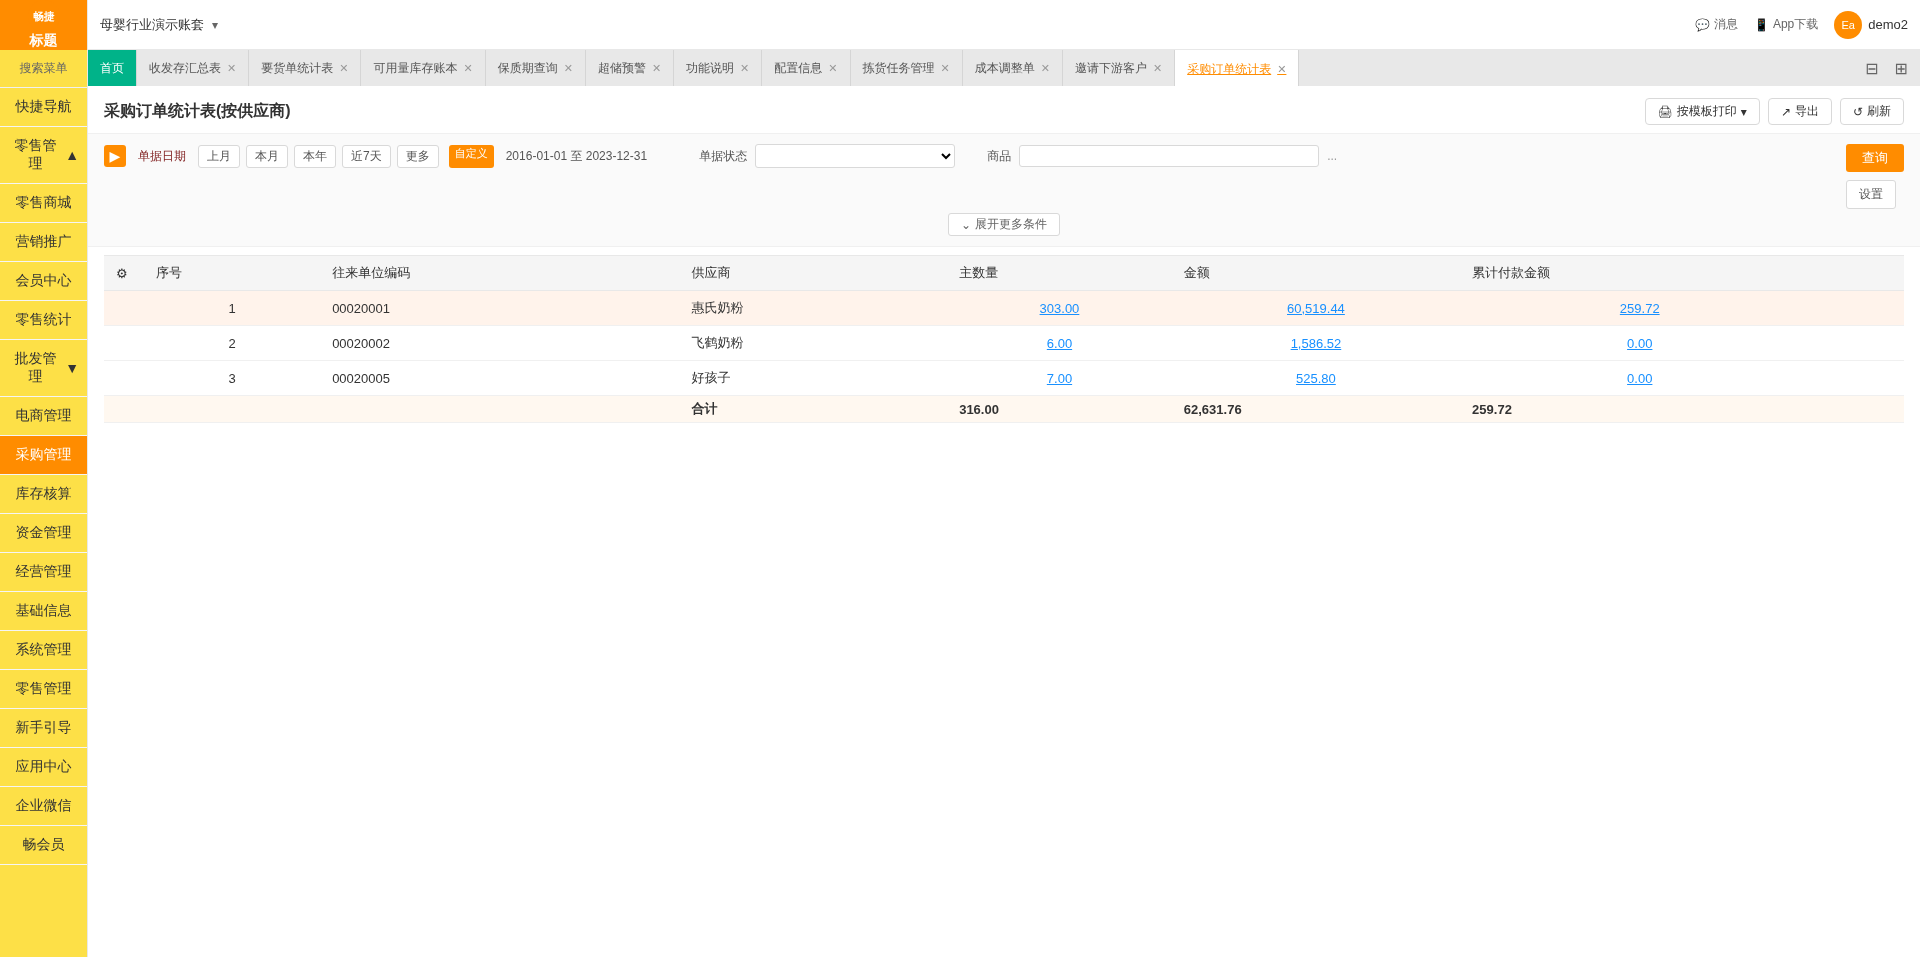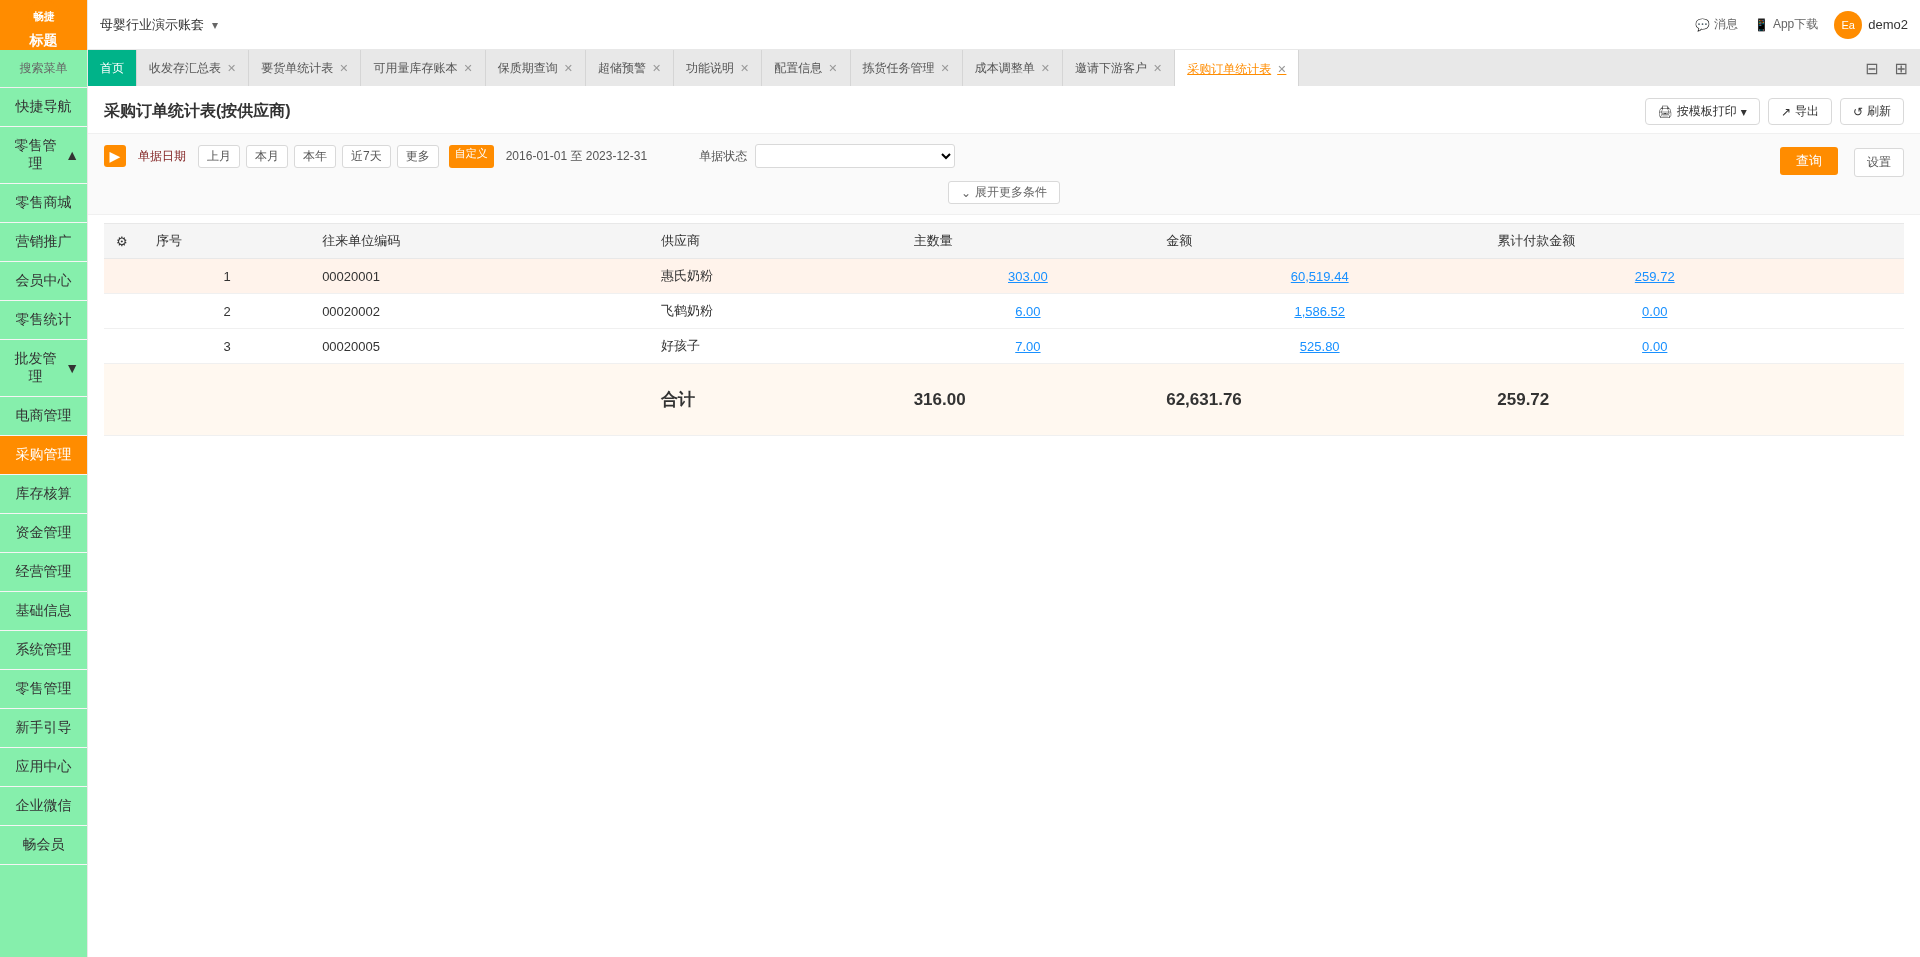--- a/index.html
+++ b/index.html
@@ -1,19 +1,19 @@
 <!DOCTYPE html>
 <html><head>
   <meta charset="utf-8">
   <style>
     * { box-sizing: border-box; margin: 0; padding: 0; }
     body { font-family: 'Microsoft YaHei', Arial, sans-serif; font-size: 13px; background: #f5f5f5; display: flex; height: 957px; overflow: hidden; }
 
     
-    .sidebar { width: 88px; background: #86efac; display: flex; flex-direction: column; border-right: 1px solid #e8e8e8; flex-shrink: 0; }
+    .sidebar { width: 88px; background: #fde047; display: flex; flex-direction: column; border-right: 1px solid #e8e8e8; flex-shrink: 0; }
     .sidebar-logo { height: 50px; background: #ff8c00; display: flex; align-items: center; justify-content: center; flex-direction: column; }
     .sidebar-logo .logo-text { color: #fff; font-size: 14px; font-weight: bold; }
     .sidebar-search { padding: 10px 8px; border-bottom: 1px solid #f0f0f0; }
     .sidebar-search .search-label { font-size: 12px; color: #666; text-align: center; display: block; }
     .sidebar-nav-item { padding: 10px 8px; text-align: center; font-size: 14px; color: #333; cursor: pointer; border-bottom: 1px solid #f5f5f5; }
     .sidebar-nav-item.active { background: #ff8c00; color: #fff; }
     .sidebar-nav-item.has-arrow { display: flex; align-items: center; justify-content: center; gap: 2px; }
 
     
     .main-area { flex: 1; display: flex; flex-direction: column; overflow: hidden; }
@@ -74,21 +74,21 @@
     
     .table-area { padding: 0 16px 16px; }
     .data-table { width: 100%; border-collapse: collapse; margin-top: 8px; }
     .data-table th { background: #f5f5f5; padding: 8px 12px; text-align: left; font-size: 13px; color: #333; border-bottom: 1px solid #e8e8e8; border-top: 1px solid #e8e8e8; font-weight: normal; }
     .data-table td { padding: 8px 12px; font-size: 13px; color: #333; border-bottom: 1px solid #f0f0f0; }
     .data-table td.center { text-align: center; }
     .data-table td.link { color: #1890ff; text-decoration: underline; cursor: pointer; }
     .data-table tr.highlighted td { background: #fff3eb; }
     .data-table tr.highlighted td.link { color: #1890ff; }
     .table-footer { background: #fff8f0; }
-    .table-footer td { font-weight: bold; padding: 24px 12px; font-size: 17px; }
+    .table-footer td { font-weight: bold; padding: 4px 12px; font-size: 13px; }
     .row-num { color: #999; text-align: center; }
     .th-settings { width: 40px; text-align: center; }
 
     .logo-svg { display: block; }
   </style>
 </head>
 <body>
 
 <div class="sidebar">
   <div class="sidebar-logo">
@@ -280,23 +280,28 @@
             </div>
             <span class="filter-date-range">2016-01-01 至 2023-12-31</span>
 
             <div class="filter-status" style="margin-left:40px;">
               <span class="filter-status-label">单据状态</span>
               <select class="filter-select">
                 <option value=""></option>
               </select>
             </div>
 
+            <div class="filter-goods" style="margin-left:20px;">
+              <span class="filter-goods-label">商品</span>
+              <input class="filter-goods-input" type="text" style="">
+              <span class="filter-goods-more">...</span>
+            </div>
           </div>
         </div>
-        <div style="display:flex; flex-direction:row; gap:16px; align-items:center; flex-shrink:0;">
+        <div style="display:flex; flex-direction:column; gap:4px; align-items:flex-start; flex-shrink:0;">
           <button class="btn-query">查询</button>
           <button class="btn-settings">设置</button>
         </div>
       </div>
       <div class="expand-row">
         <button class="expand-btn">
           <span>⌄</span>
           <span>展开更多条件</span>
         </button>
       </div>

